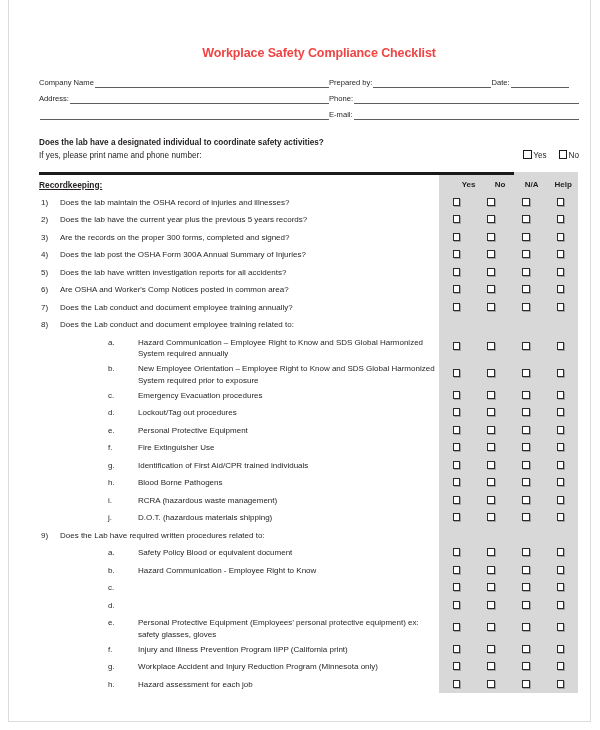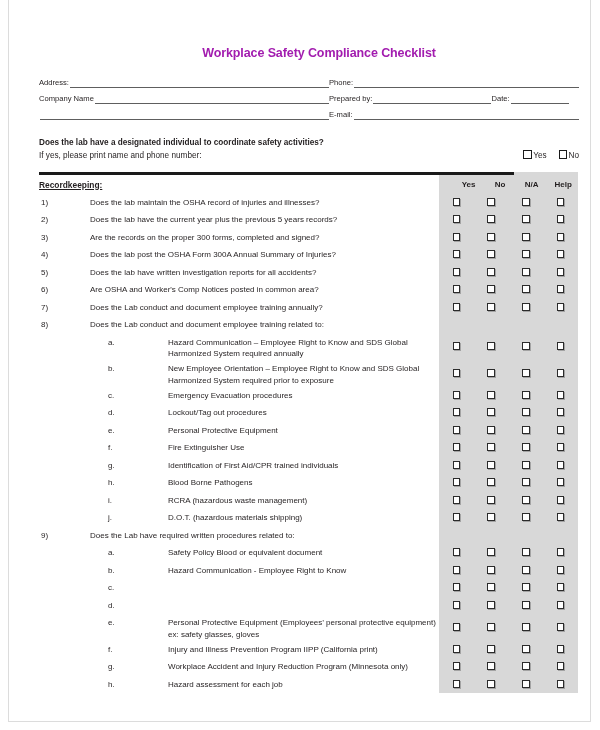--- a/index.html
+++ b/index.html
@@ -29,21 +29,21 @@
     position: absolute;
     left: 30px;
     top: 40px;
     width: 540px;
     height: 660px;
   }
 
   
   .doc-title {
     text-align: center;
-    color: #a21caf;
+    color: #ef4444;
     font-size: 12.5px;
     font-weight: bold;
     letter-spacing: -0.1px;
     margin: 6px 0 0 0;
     padding-left: 20px;
   }
 
   
   .form-block {
     position: relative;
@@ -163,21 +163,21 @@
   }
   .letter {
     width: 22px;
     flex: none;
     text-align: left;
     padding-left: 50px;
     box-sizing: border-box;
     white-space: nowrap;
   }
   .row.sub .row-text { padding-left: 0px; }
-  .row-label { flex: 1; padding-left: 2px; margin-left: 30px; }
+  .row-label { flex: 1; padding-left: 2px; }
   .row.sub .row-label { padding-left: 30px; }
   .boxes {
     width: 139px;
     display: flex;
     align-items: center;
   }
   .boxcell {
     flex: 1;
     display: flex;
     justify-content: center;
@@ -193,44 +193,44 @@
 </style>
 </head>
 <body>
 
 <div class="page">
   <div class="sheet">
 
     <div class="doc-title">Workplace Safety Compliance Checklist</div>
 
     <div class="form-block">
-      <div class="form-row">
-        <div class="fcol-left">
-          <span class="flabel">Address:</span>
-          <span class="fline"></span>
-        </div>
-        <div class="fcol-right">
-          <span class="flabel">Phone:</span>
-          <span class="fline"></span>
-        </div>
-      </div>
       <div class="form-row">
         <div class="fcol-left">
           <span class="flabel">Company Name</span>
           <span class="fline"></span>
         </div>
         <div class="fcol-right">
           <span class="flabel">Prepared by:</span>
           <span class="fline short"></span>
           <span class="flabel">Date:</span>
           <span class="fline date"></span>
         </div>
       </div>
       <div class="form-row">
         <div class="fcol-left">
+          <span class="flabel">Address:</span>
+          <span class="fline"></span>
+        </div>
+        <div class="fcol-right">
+          <span class="flabel">Phone:</span>
+          <span class="fline"></span>
+        </div>
+      </div>
+      <div class="form-row">
+        <div class="fcol-left">
           <span class="fline"></span>
         </div>
         <div class="fcol-right">
           <span class="flabel">E-mail:</span>
           <span class="fline"></span>
         </div>
       </div>
     </div>
 
     <div class="q-block">

